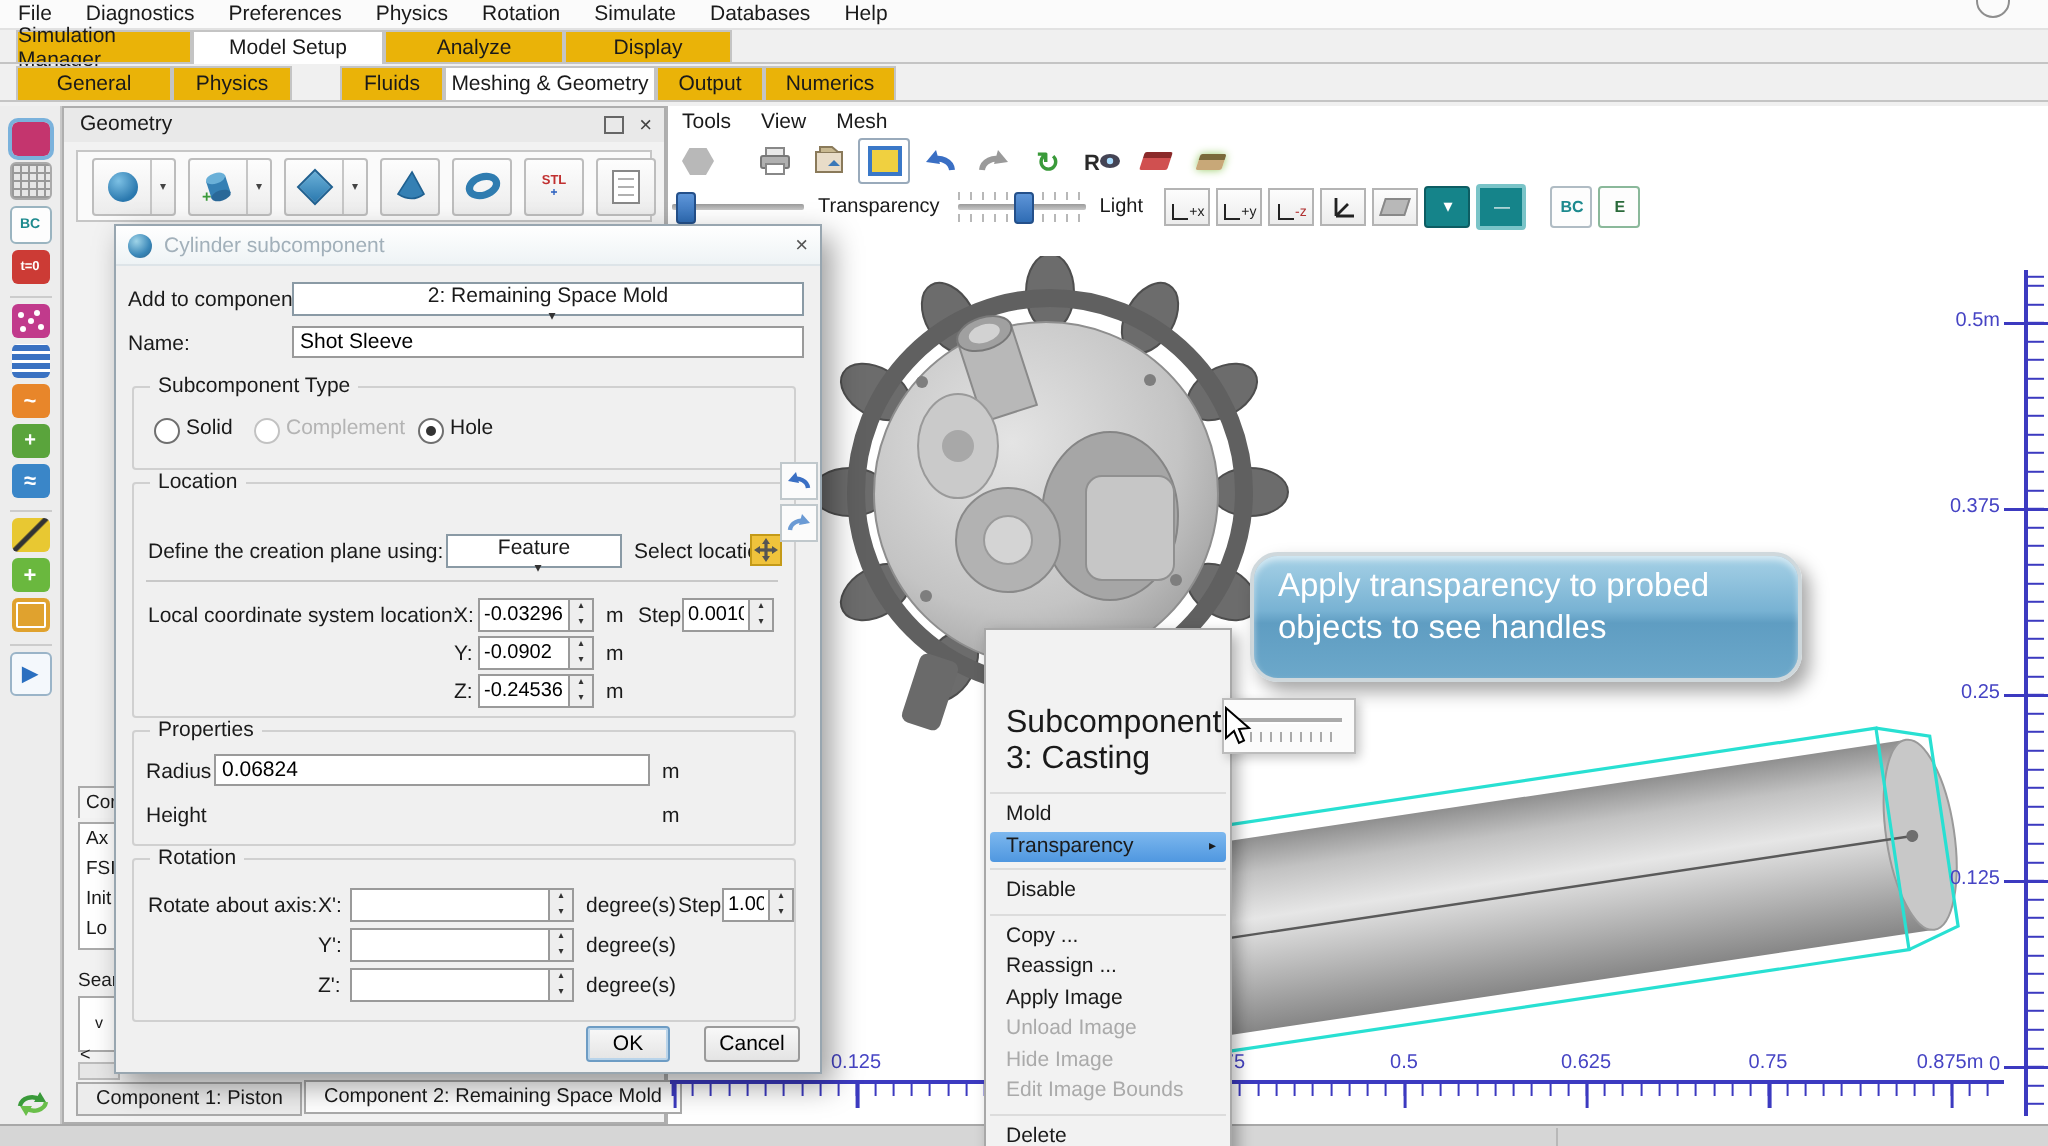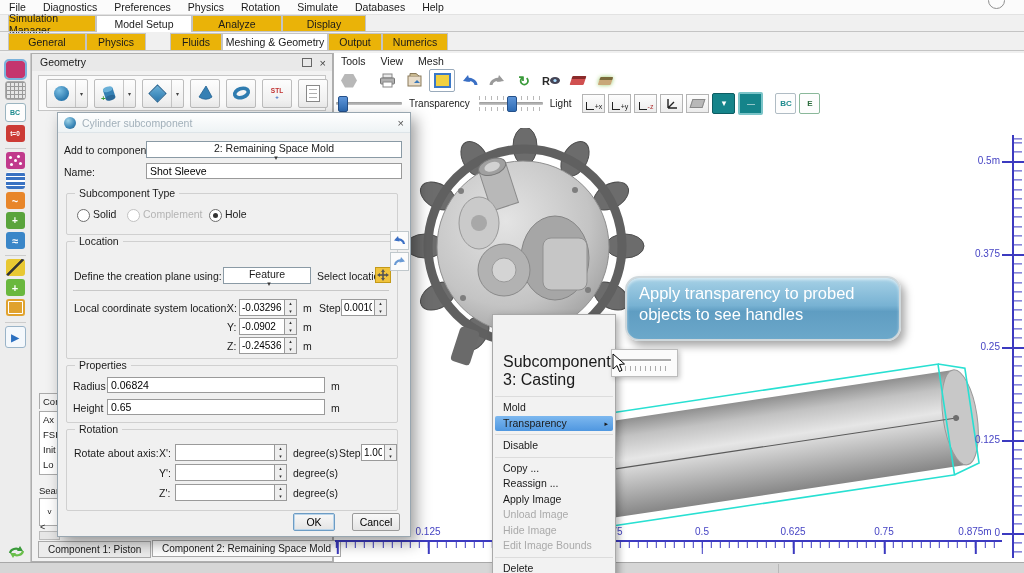--- a/index.html
+++ b/index.html
@@ -582,21 +582,20 @@
           <path d="M8 1 L12 5.5 L6.5 6.5 Z" fill="#6a9ad4"></path>
         </svg>
     </div>
 
     <div class="gbox" style="left:8px;top:252px;width:330px;height:56px;">
       <span class="glabel">Properties</span>
       <span class="lbl" style="left:6px;top:14px;">Radius</span>
       <input class="txt" style="left: 40px; top: 11px; width: 218px;" value="0.06824">
       <span class="lbl" style="left:264px;top:14px;">m</span>
       <span class="lbl" style="left:6px;top:36px;">Height</span>
-      <input class="txt" style="left: 40px; top: 33px; width: 218px;" value="0.65">
       <span class="lbl" style="left:264px;top:36px;">m</span>
     </div>
 
     <div class="gbox" style="left:8px;top:316px;width:330px;height:80px;">
       <span class="glabel">Rotation</span>
       <span class="lbl" style="left:7px;top:17px;">Rotate about axis:</span>
       <span class="lbl" style="left:92px;top:17px;">X':</span>
       <div class="spin" style="left:108px;top:14px;">
         <input style="width: 100px;">
         <span class="spinbtns">

